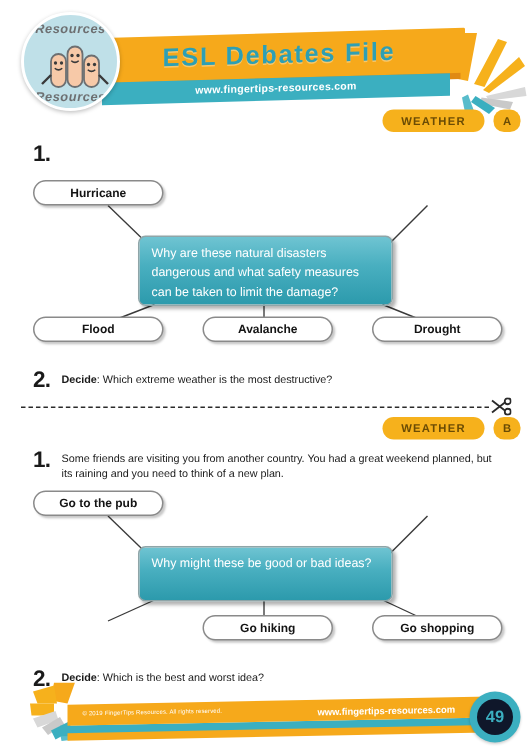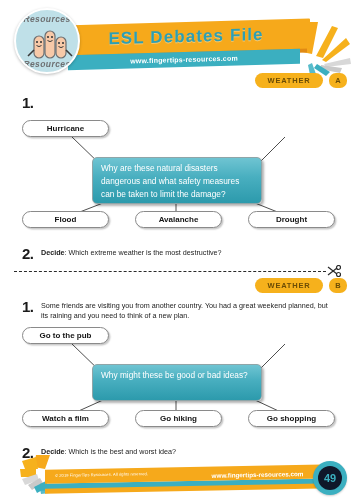--- a/index.html
+++ b/index.html
@@ -292,21 +292,20 @@
       <line x1="285" y1="22" x2="255" y2="52" stroke="#3A3A3A" stroke-width="0.9"></line>
       <line x1="103" y1="78" x2="72" y2="92" stroke="#3A3A3A" stroke-width="0.9"></line>
       <line x1="176" y1="78" x2="176" y2="92" stroke="#3A3A3A" stroke-width="0.9"></line>
       <line x1="255" y1="78" x2="285" y2="92" stroke="#3A3A3A" stroke-width="0.9"></line>
     </svg>
 
     <div class="pill" style="left:22px; top:5px; width:87px;">Go to the pub</div>
 
     <div class="centerbox" style="left:92px; top:42px; width:170px; height:37px; display:flex; align-items:flex-start;">Why might these be good or bad ideas?</div>
 
-    <div class="pill" style="left:22px; top:88px; width:87px;">Watch a film</div>
     <div class="pill" style="left:135px; top:88px; width:87px;">Go hiking</div>
     <div class="pill" style="left:248px; top:88px; width:87px;">Go shopping</div>
   </div>
 
   <div class="qnum" style="left:22px; top:444px;">2.</div>
   <div class="qtext" style="left:41px; top:447px; width:290px;"><b>Decide</b><span>: Which is the best and worst idea?</span></div>
 
   <div id="footer">
     <svg class="foot-rays" viewBox="0 0 42 40">
       <polygon points="16,0 30,0 25,14 14,12" fill="#F6A91B"></polygon>

